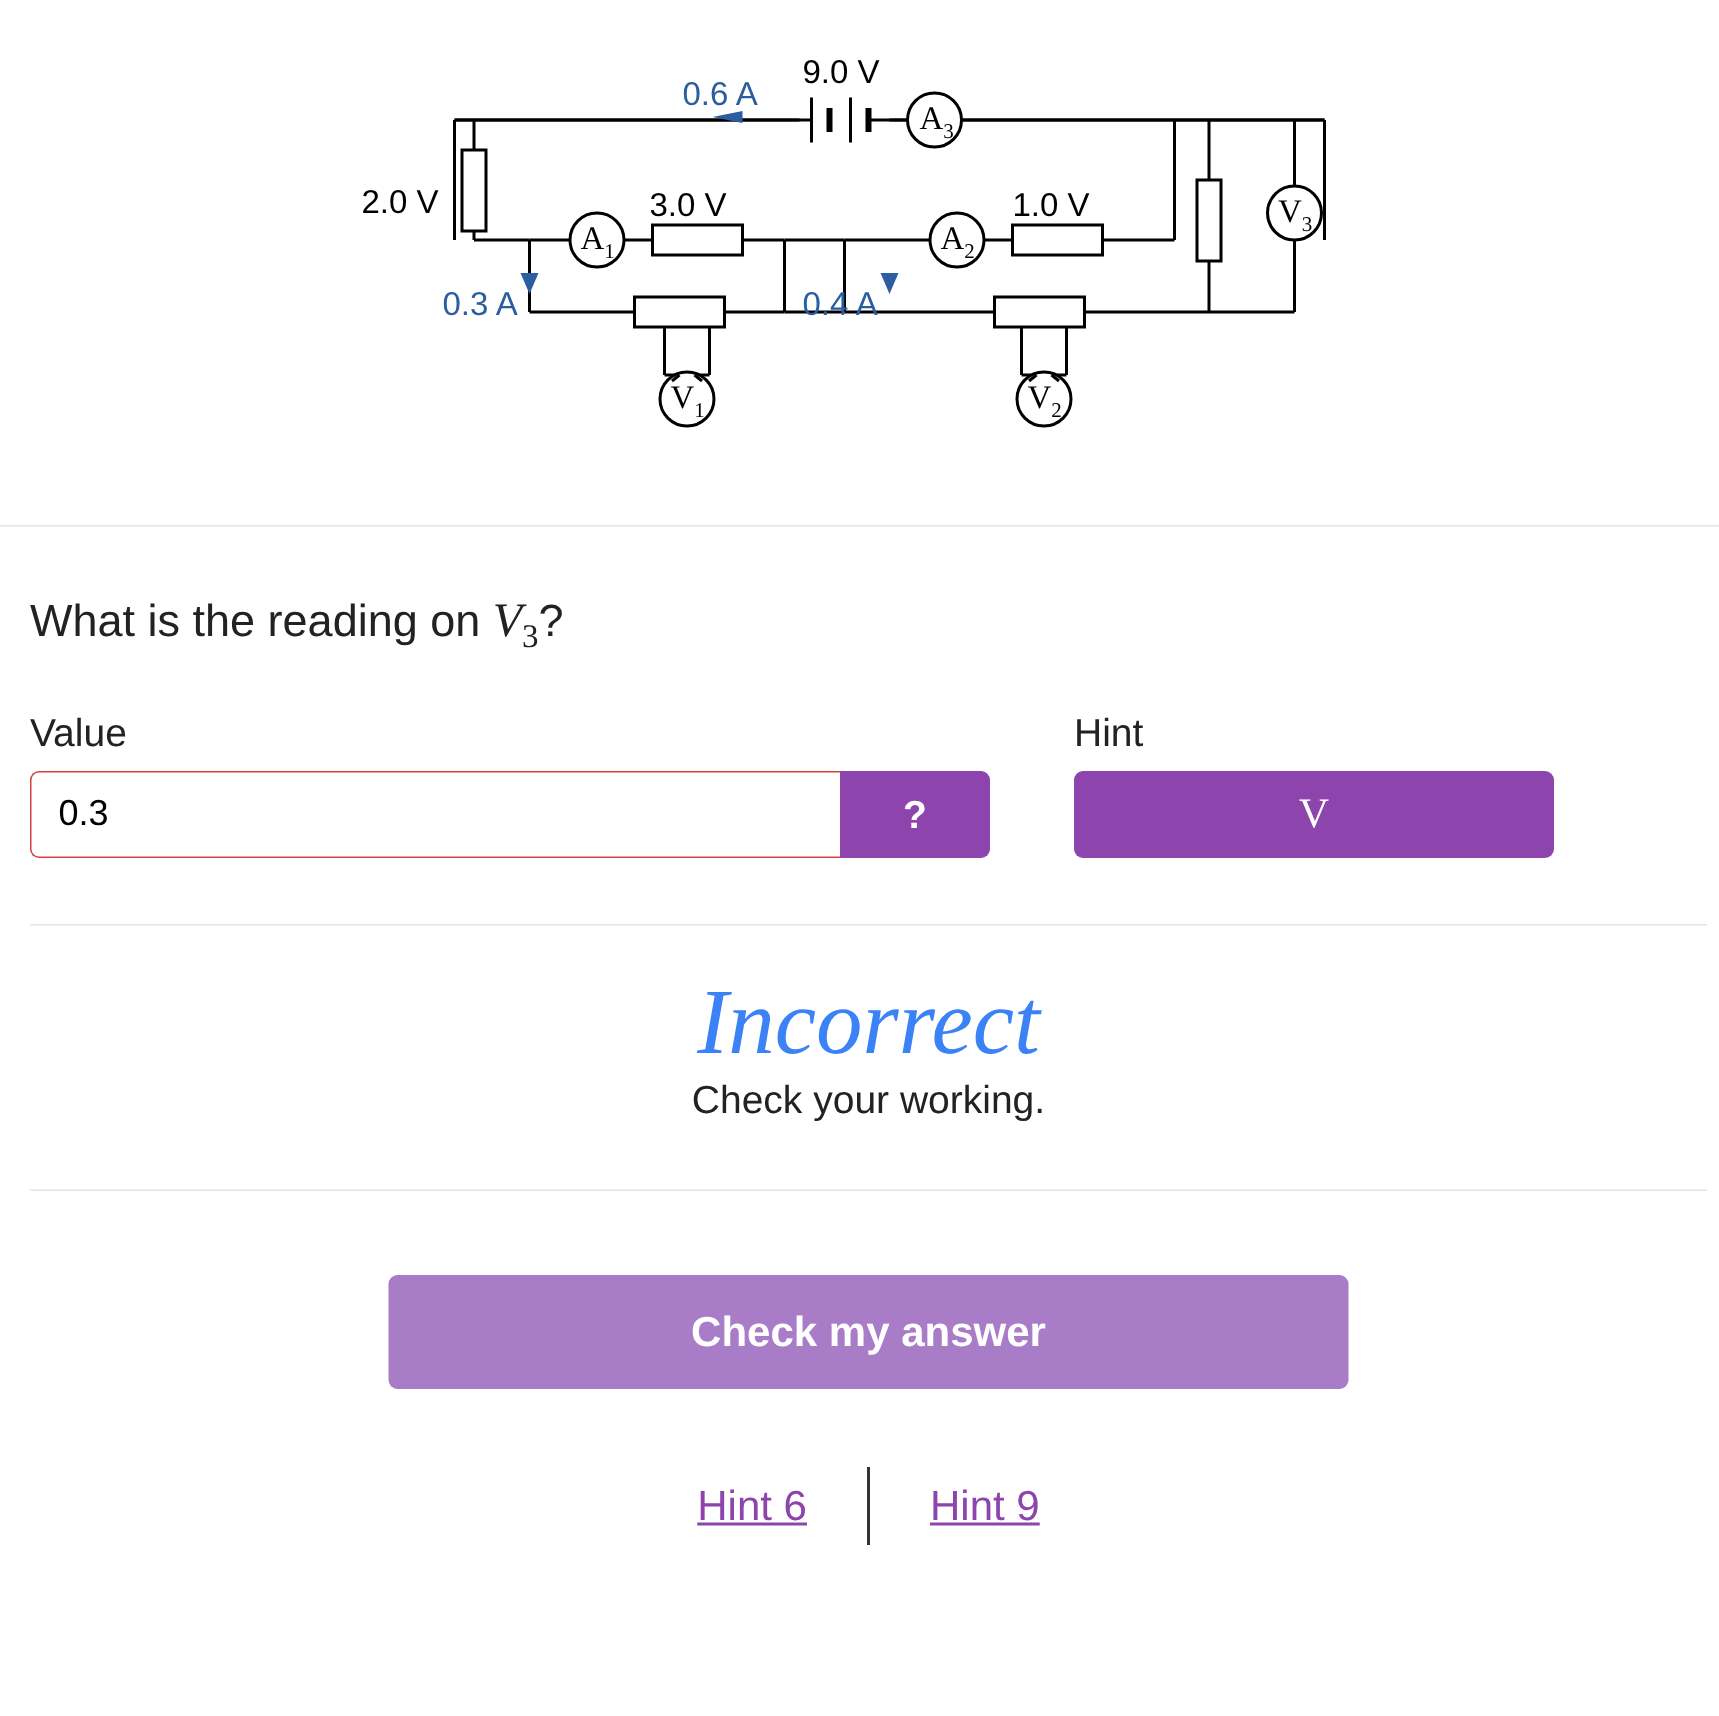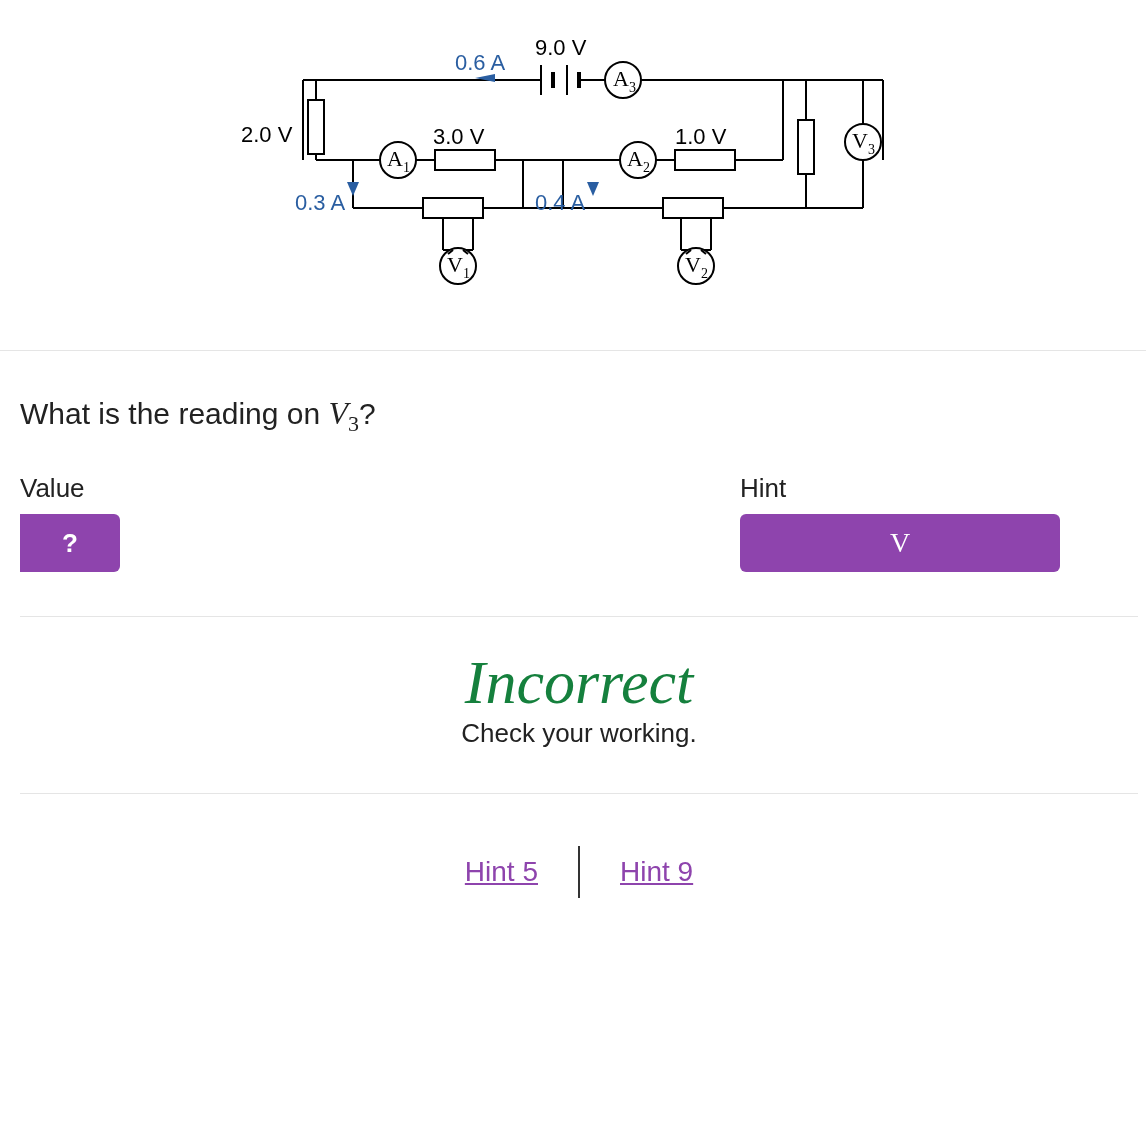--- a/index.html
+++ b/index.html
@@ -9,21 +9,21 @@
   
   .circuit-wrap { position:relative; padding:20px 0 30px 0; border-bottom:1px solid #e5e5e5; }
   .circuit-svg { display:block; margin:0 auto; }
 
   
   .question-area { padding:10px 8px 0 20px; }
   .question-text { font-size:30px; margin:34px 0 36px 0; }
   .question-text .sub-main { font-family:'Times New Roman', serif; font-style:italic; font-size:32px; }
   .question-text .sub-sub { font-family:'Times New Roman', serif; font-size:22px; vertical-align:sub; }
 
-  .inputs-row { display:flex; gap:80px; align-items:flex-start; margin-top:10px; }
+  .inputs-row { display:flex; gap:56px; align-items:flex-start; margin-top:10px; }
   .value-col { flex:0 0 640px; }
   .units-col { flex:0 0 320px; }
 
   .field-label { font-size:26px; margin-bottom:10px; }
 
   .value-input-wrap { display:flex; }
   .value-input {
     flex:1; height:58px; font-size:24px; padding:0 18px;
     border:1px solid #d84040; border-right:none; border-radius:6px 0 0 6px;
     outline:none; background:#fff;
@@ -38,21 +38,21 @@
     font-family:'Times New Roman', serif;
   }
 
   .divider-line { border-top:1px solid #e5e5e5; margin:44px 0 10px 0; }
 
   
   .feedback { text-align:center; margin:30px 0 10px 0; }
   .feedback-title {
     font-family: 'Brush Script MT', 'Comic Sans MS', cursive;
     font-style:italic;
-    font-size:62px; color:#15803d;
+    font-size:62px; color:#3b82f6;
   }
   .feedback-sub { font-size:26px; }
 
   
   .check-btn {
     display:block; margin:56px auto 0 auto;
     width:640px; height:76px; border:none; border-radius:6px;
     background:#a97cc8; color:#fff; font-size:28px; font-weight:600; cursor:pointer;
   }
 
@@ -177,39 +177,41 @@
 
   <div class="question-area">
     <div class="question-text">
       <span>What is the reading on </span><span class="sub-main">V</span><span class="sub-sub">3</span><span>?</span>
     </div>
 
     <div class="inputs-row">
       <div class="value-col">
         <div class="field-label">Value</div>
         <div class="value-input-wrap">
+          <input class="value-input" type="text" value="0.3" style="">
           <button class="help-btn">?</button>
         </div>
       </div>
       <div class="units-col">
         <div class="field-label">Hint</div>
         <button class="units-btn">V</button>
       </div>
     </div>
 
     <div class="divider-line"></div>
 
     <div class="feedback">
       <div class="feedback-title">Incorrect</div>
       <div class="feedback-sub">Check your working.</div>
     </div>
 
     <div class="divider-line"></div>
 
+    <button class="check-btn">Check my answer</button>
 
     <div class="hints-row">
-      <a class="hint-link">Hint 5</a>
+      <a class="hint-link">Hint 6</a>
       <div class="hint-sep"></div>
       <a class="hint-link">Hint 9</a>
     </div>
   </div>
 
 </div>
 
 </body></html>

